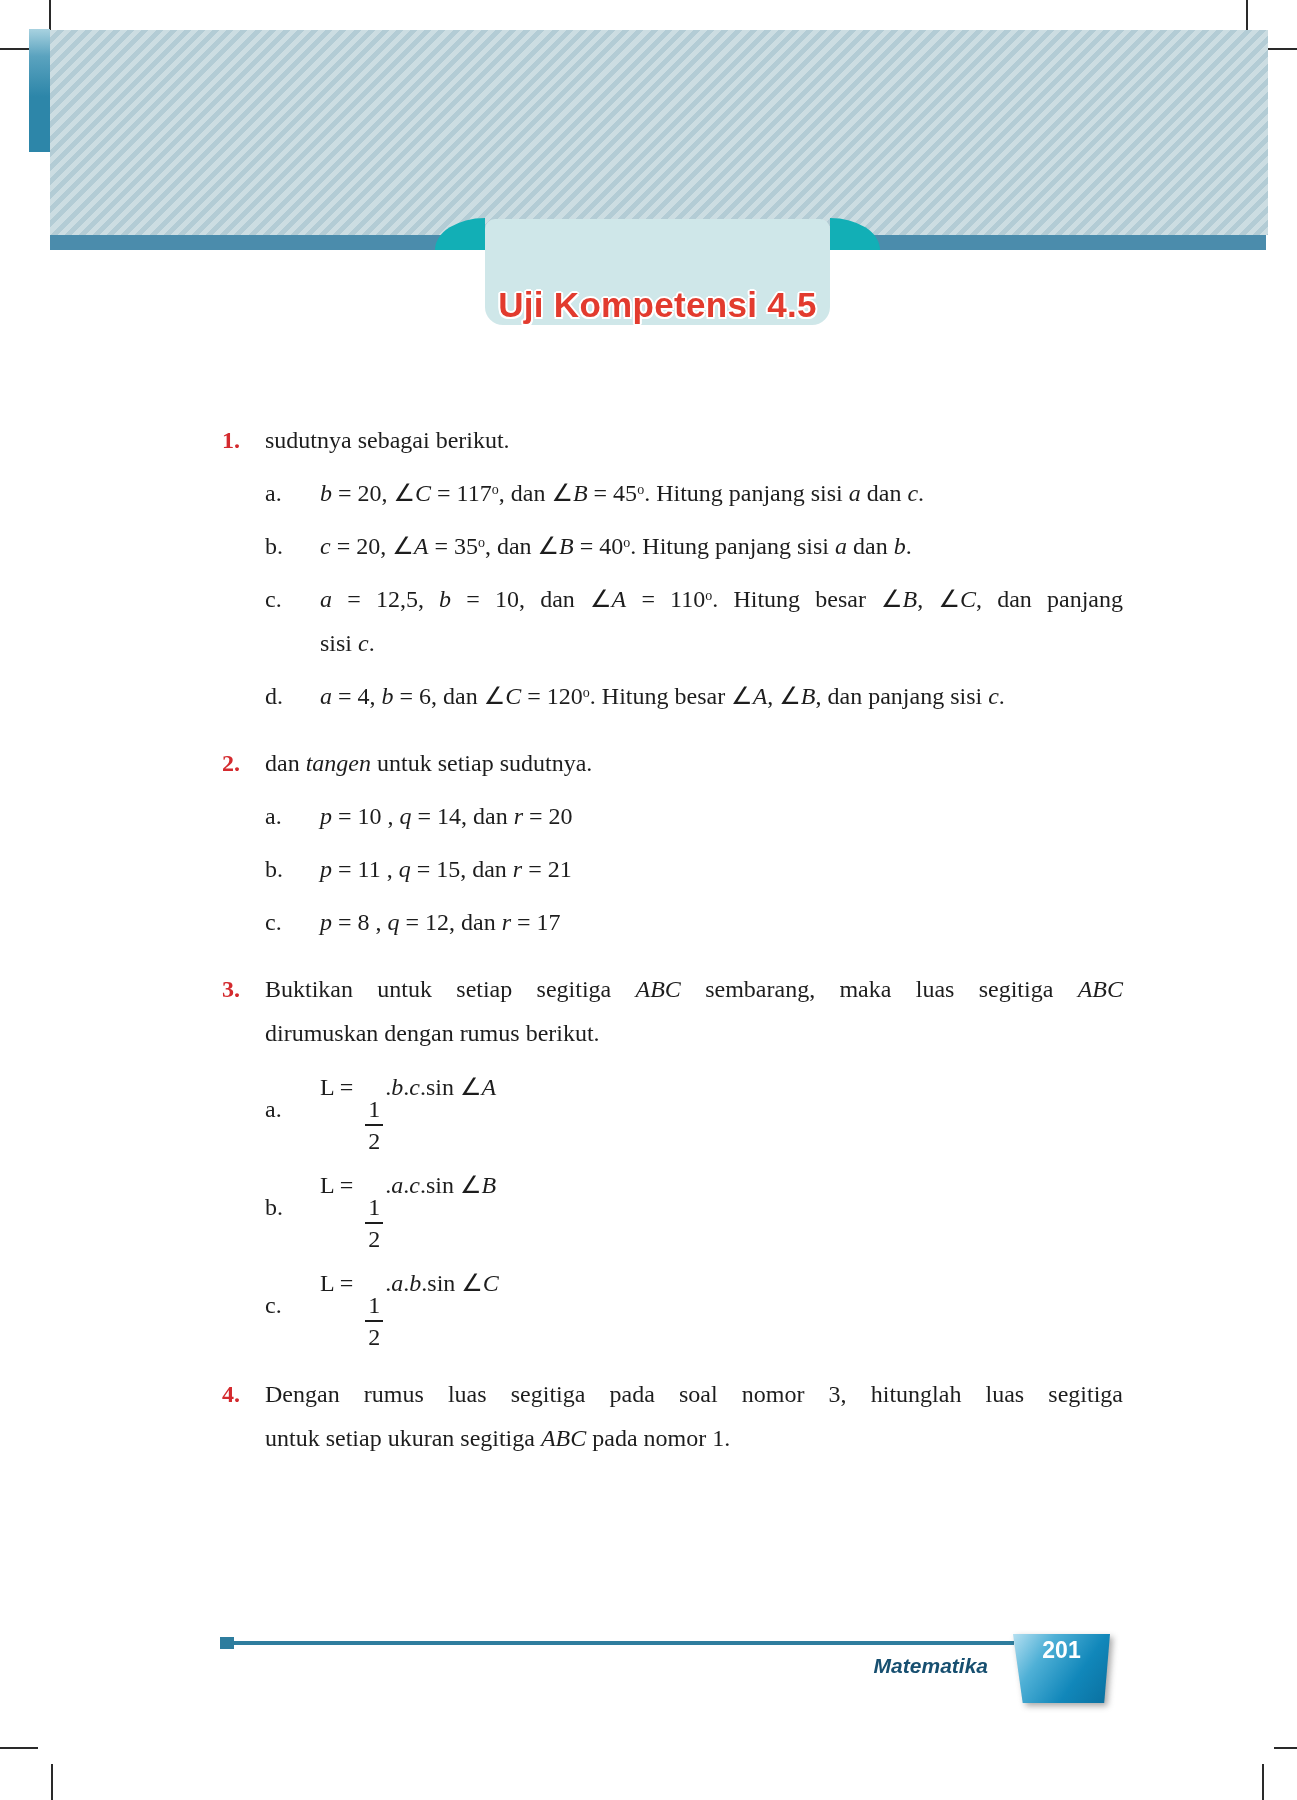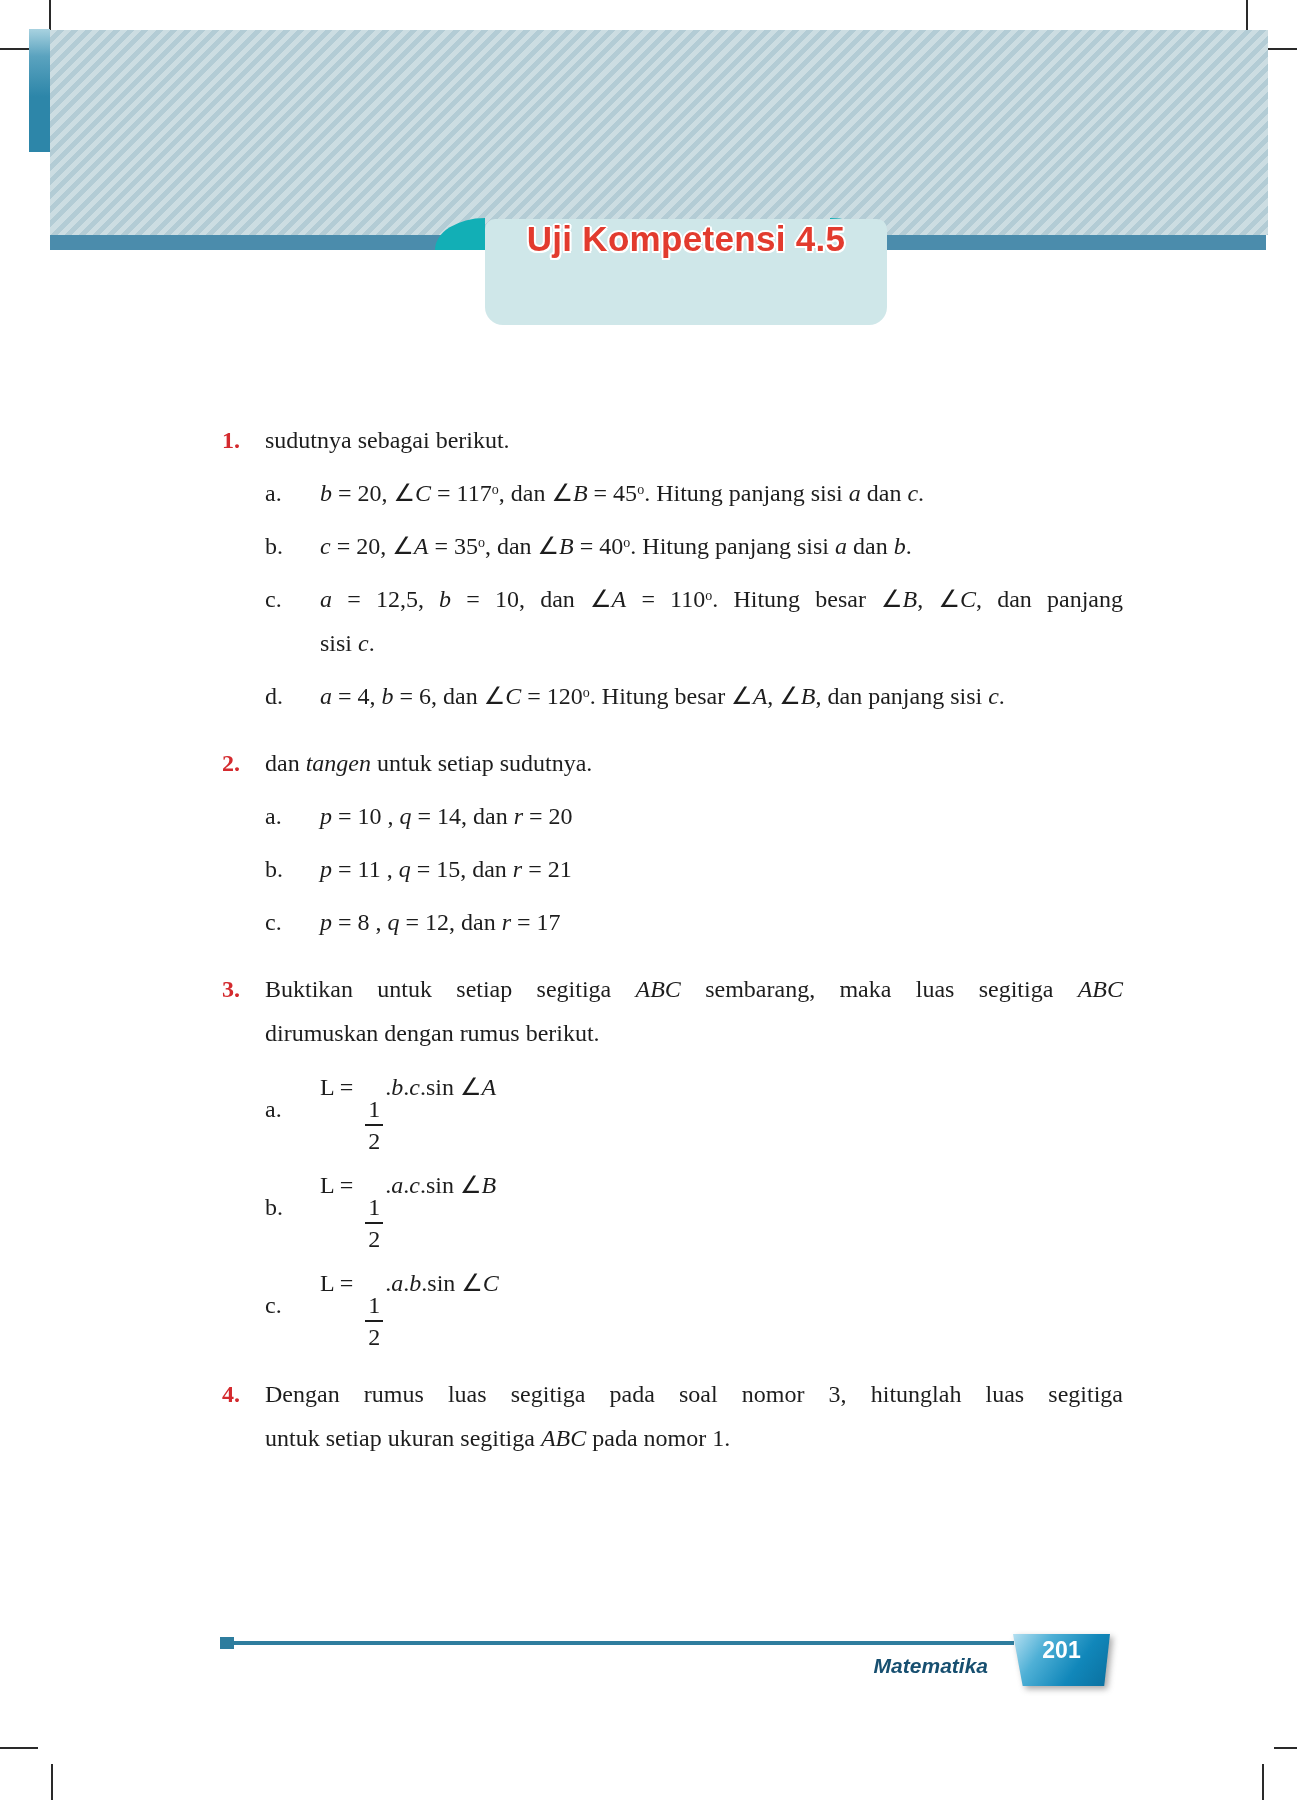--- a/index.html
+++ b/index.html
@@ -20,23 +20,23 @@
       var(--stripe-dark,#b3ccd5) 5px 10px);
   }
   .band-bar{position:absolute;left:50px;top:235px;width:1216px;height:15px;
     background:var(--teal-bar,#4b8cac);}
   .left-accent{position:absolute;left:29px;top:29px;width:21px;height:123px;
     background:linear-gradient(180deg,var(--accent-top,#a8d2e0) 0%,#5ba3bf 22%,var(--accent-bottom,#2d86a9) 55%,var(--accent-bottom,#2d86a9) 100%);}
   .ear{position:absolute;top:218px;width:50px;height:32px;background:var(--ear-teal,#12afb6);z-index:1;}
   .ear.l{left:435px;border-top-left-radius:100% 100%;}
   .ear.r{left:830px;border-top-right-radius:100% 100%;}
   .title-badge{
-    position:absolute;left:485px;top:219px;width:402px;height:106px;z-index:2;
+    position:absolute;left:485px;top:219px;width:345px;height:106px;z-index:2;
     background:var(--badge-bg,#cfe7e9);border-radius:10px 10px 18px 18px;
-    display:flex;align-items:flex-start;justify-content:center;
+    display:flex;align-items:flex-end;justify-content:center;
   }
   .title-badge span{
     font-family:"Liberation Sans",sans-serif;font-weight:bold;font-size:35px;
     letter-spacing:.3px;color:var(--title-red,#e23b2e);
     text-shadow:2px 0 0 #fff,-2px 0 0 #fff,0 2px 0 #fff,0 -2px 0 #fff,
       1.5px 1.5px 0 #fff,-1.5px -1.5px 0 #fff,1.5px -1.5px 0 #fff,-1.5px 1.5px 0 #fff;
   }
   
   .content{position:absolute;left:222px;top:418px;width:901px;font-size:24px;line-height:44px;}
   .p{display:grid;grid-template-columns:43px 858px;}
@@ -53,21 +53,21 @@
   .frac .fn{display:block;padding:0 3px 3px;}
   .frac .fd{display:block;border-top:2.5px solid #1d1d1d;padding:3px 3px 0;}
   
   .f-sq{position:absolute;left:220px;top:1637px;width:14px;height:12px;background:var(--footer-line,#2e7d9e);}
   .f-line{position:absolute;left:222px;top:1641px;width:792px;height:4px;background:var(--footer-line,#2e7d9e);}
   .f-book{position:absolute;top:1654px;right:309px;
     font-family:"Liberation Sans",sans-serif;font-style:italic;font-weight:bold;
     font-size:21px;color:var(--footer-text,#174f70);}
   .f-badge-wrap{position:absolute;left:1013px;top:1634px;
     filter:drop-shadow(3px 3px 3px rgba(60,60,60,.45));}
-  .f-badge{width:97px;height:52px;
+  .f-badge{width:97px;height:69px;
     clip-path:polygon(0 0,100% 0,94% 100%,10% 100%);
     background:linear-gradient(125deg,var(--page-badge-light,#b5e0f1) 0%,#4fb0d6 30%,#1187ba 65%,var(--page-badge-dark,#0a6f9e) 100%);
     display:flex;align-items:flex-start;justify-content:center;padding-top:3px;box-sizing:border-box;
     font-family:"Liberation Sans",sans-serif;font-weight:bold;font-size:23px;color:#ffffff;}
 </style>
 </head>
 <body>
 
 <div class="cm v" style="left:49px;top:0;"></div>
 <div class="cm v" style="left:1246px;top:0;"></div>

